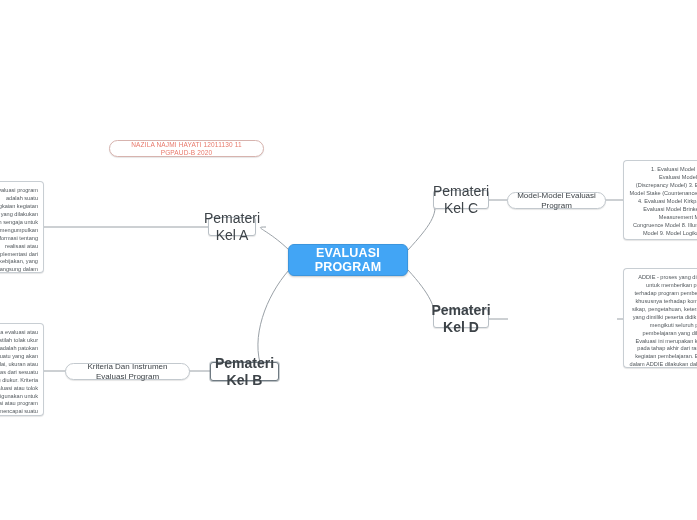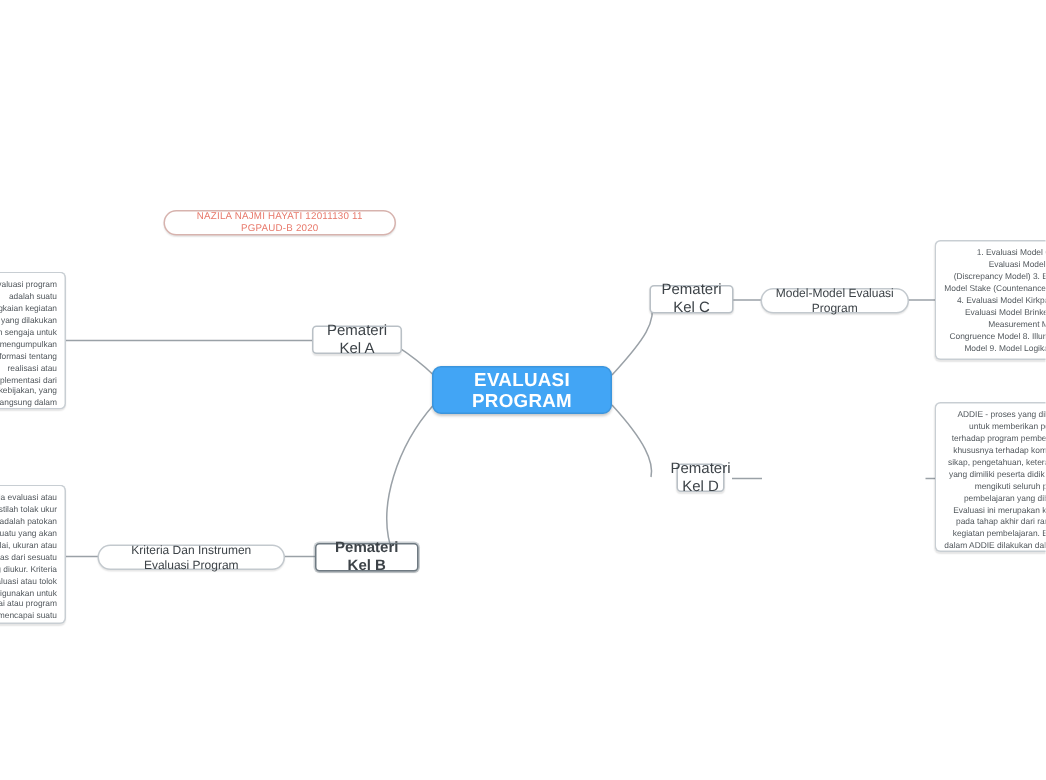--- a/index.html
+++ b/index.html
@@ -53,21 +53,21 @@
     border-radius: 6px;
     color: #ffffff;
     font-weight: bold;
     font-size: 12.5px;
     letter-spacing: 0.2px;
     box-shadow: 0 1px 2px rgba(0,0,0,0.22);
   }
 
   
   .node.branch {
-    font-size: 10px;
+    font-size: 14px;
     color: #3d4348;
     border-radius: 3px;
     padding: 0 6px;
   }
   .node.branch.selected {
     font-weight: bold;
     border: 1px solid #6f7ب;
     border-color: #6f7a82;
     box-shadow: 0 0 0 1px rgba(110,122,132,0.35), 0 1px 1px rgba(0,0,0,0.12);
   }
@@ -149,33 +149,33 @@
   </svg>
 
   <div class="node root" style="left:288px; top:244px; width:120px; height:32px;justify-content:flex-end;">
     <span>EVALUASI PROGRAM</span>
   </div>
 
   <div class="node author" style="left:109px; top:140px; width:155px; height:17px;">
     <span>NAZILA NAJMI HAYATI 12011130 11 PGPAUD-B 2020</span>
   </div>
 
-  <div class="node branch" style="left:208px; top:217px; width:60px; height:19px;">
+  <div class="node branch" style="left:208px; top:217px; width:48px; height:19px;">
     <span>Pemateri Kel A</span>
   </div>
 
   <div class="node branch selected" style="left:210px; top:362px; width:69px; height:19px;">
     <span>Pemateri Kel B</span>
   </div>
 
   <div class="node branch" style="left:433px; top:190px; width:56px; height:19px;">
     <span>Pemateri Kel C</span>
   </div>
 
-  <div class="node branch" style="left:451px; top:309px; width:32px; height:19px;">
+  <div class="node branch" style="left:433px; top:309px; width:56px; height:19px;font-weight:bold;">
     <span>Pemateri Kel D</span>
   </div>
 
   <div class="node topic" style="left:507px; top:192px; width:99px; height:17px;">
     <span>Model-Model Evaluasi Program</span>
   </div>
 
   <div class="node topic" style="left:65px; top:363px; width:125px; height:17px;">
     <span>Kriteria Dan Instrumen Evaluasi Program</span>
   </div>

